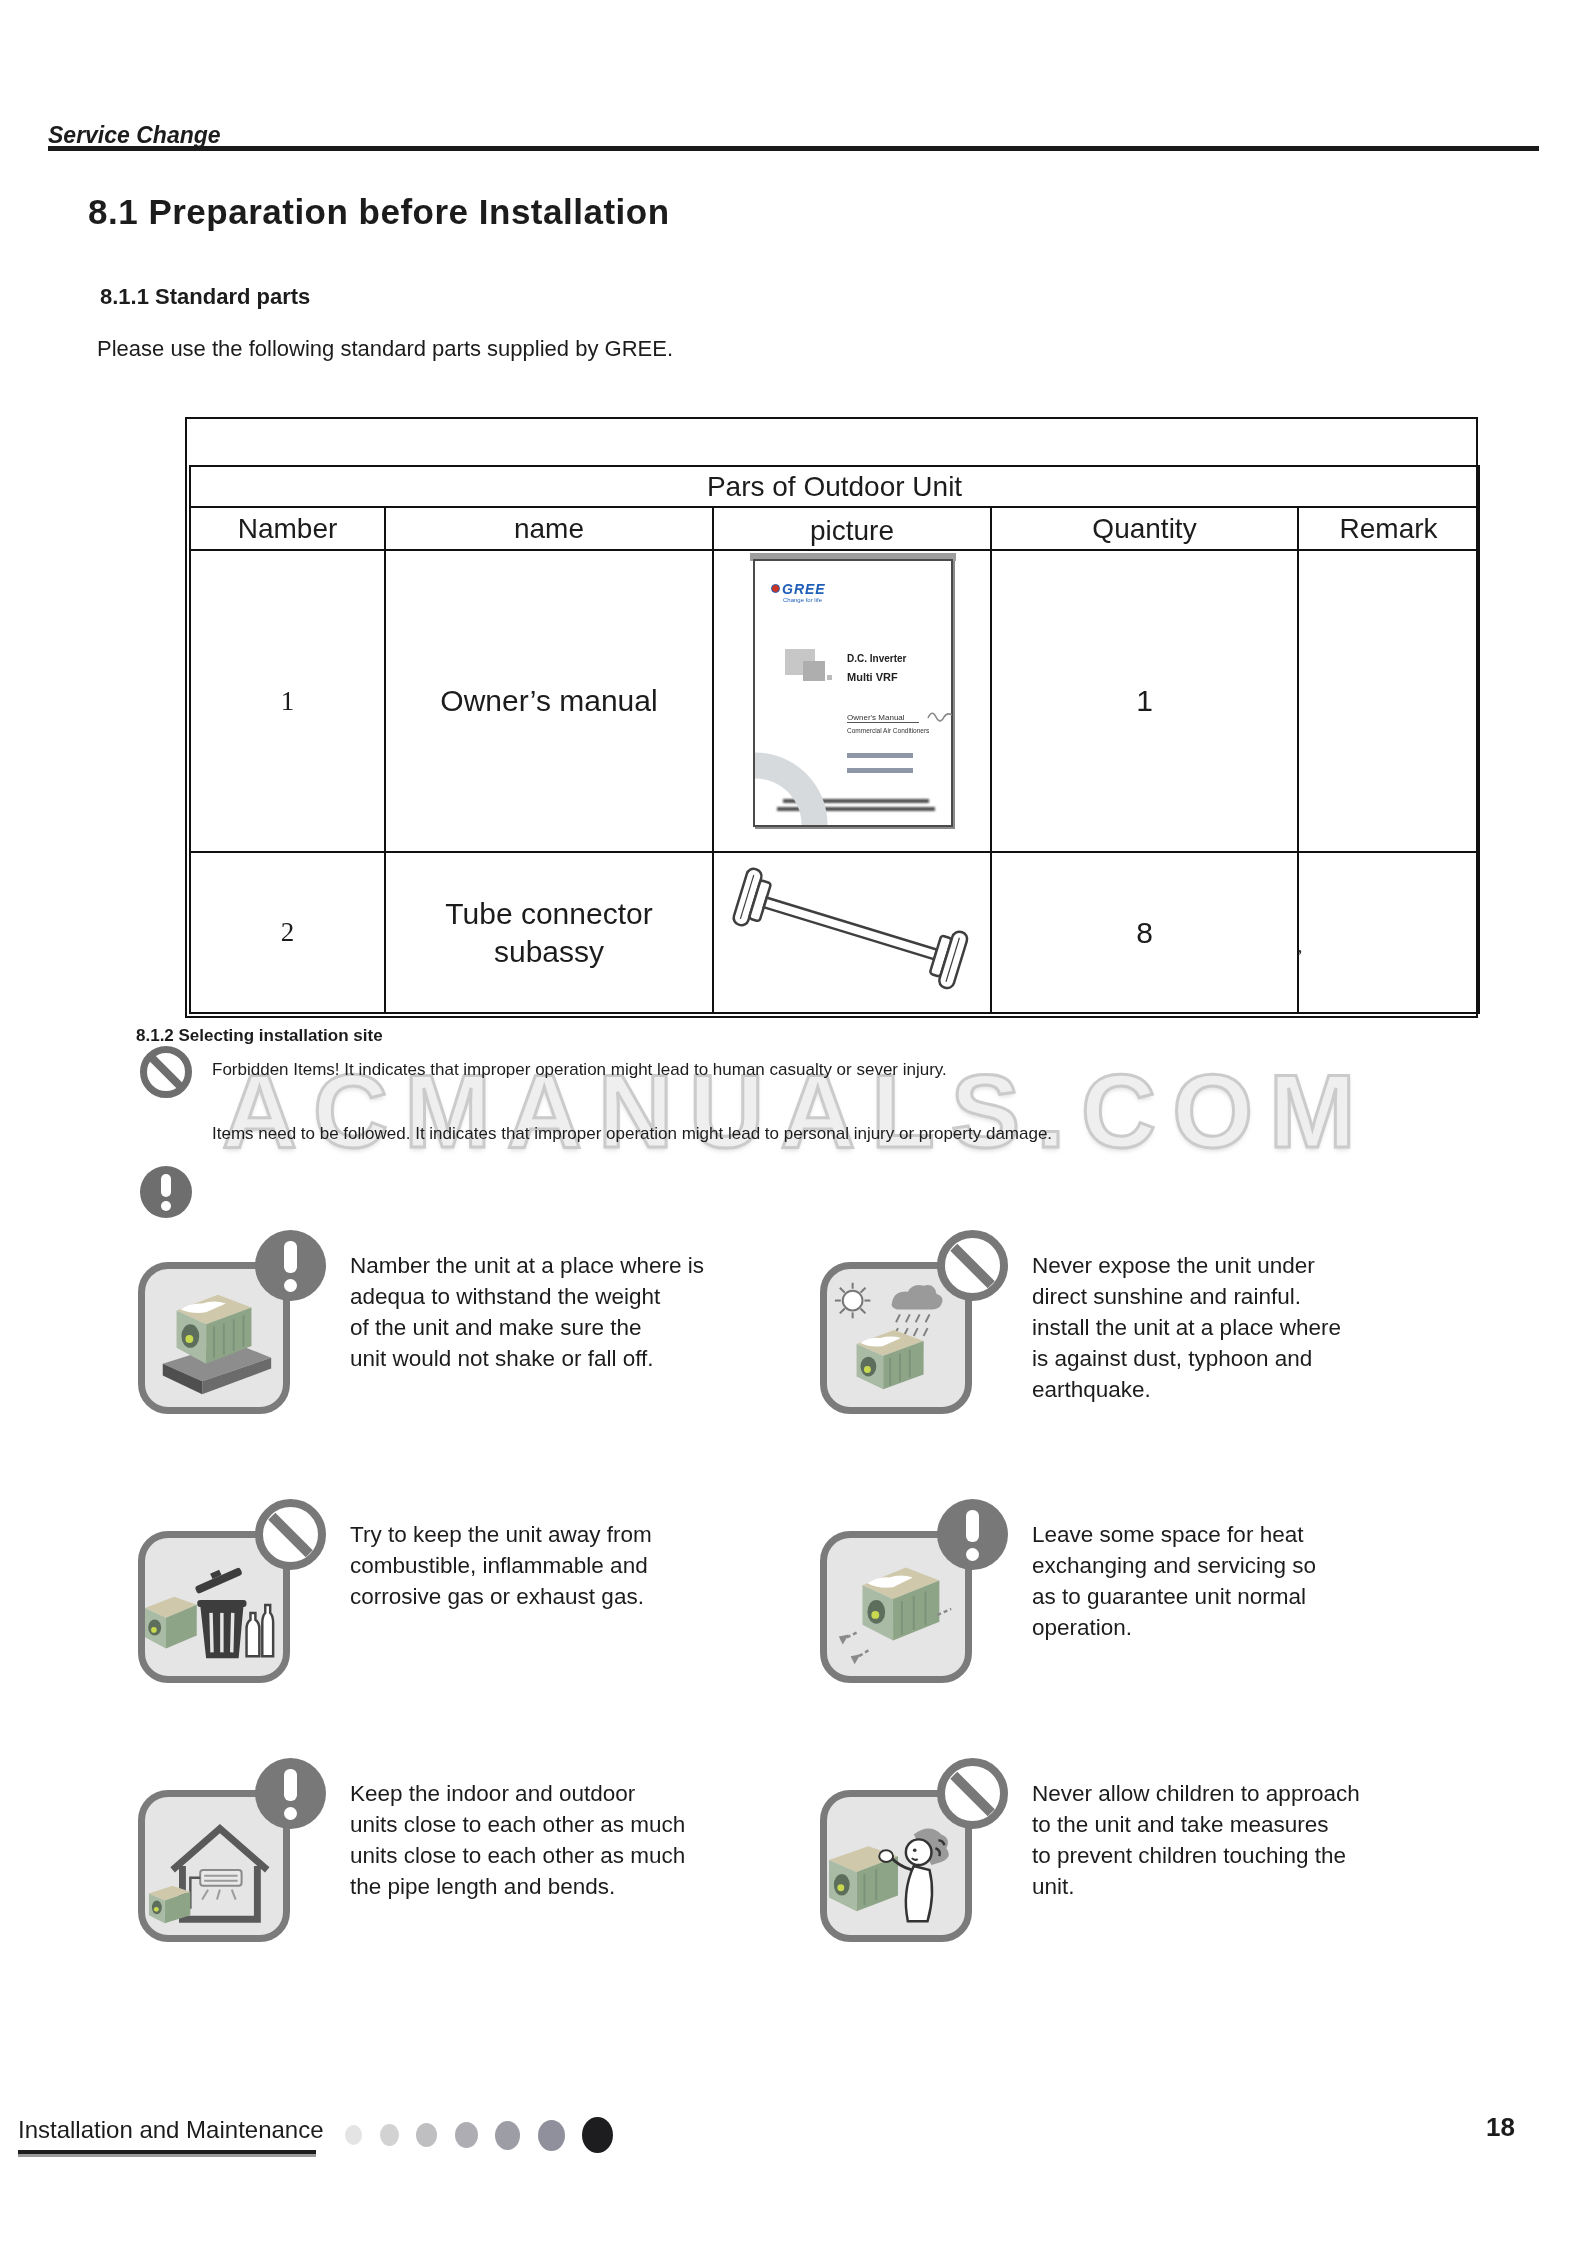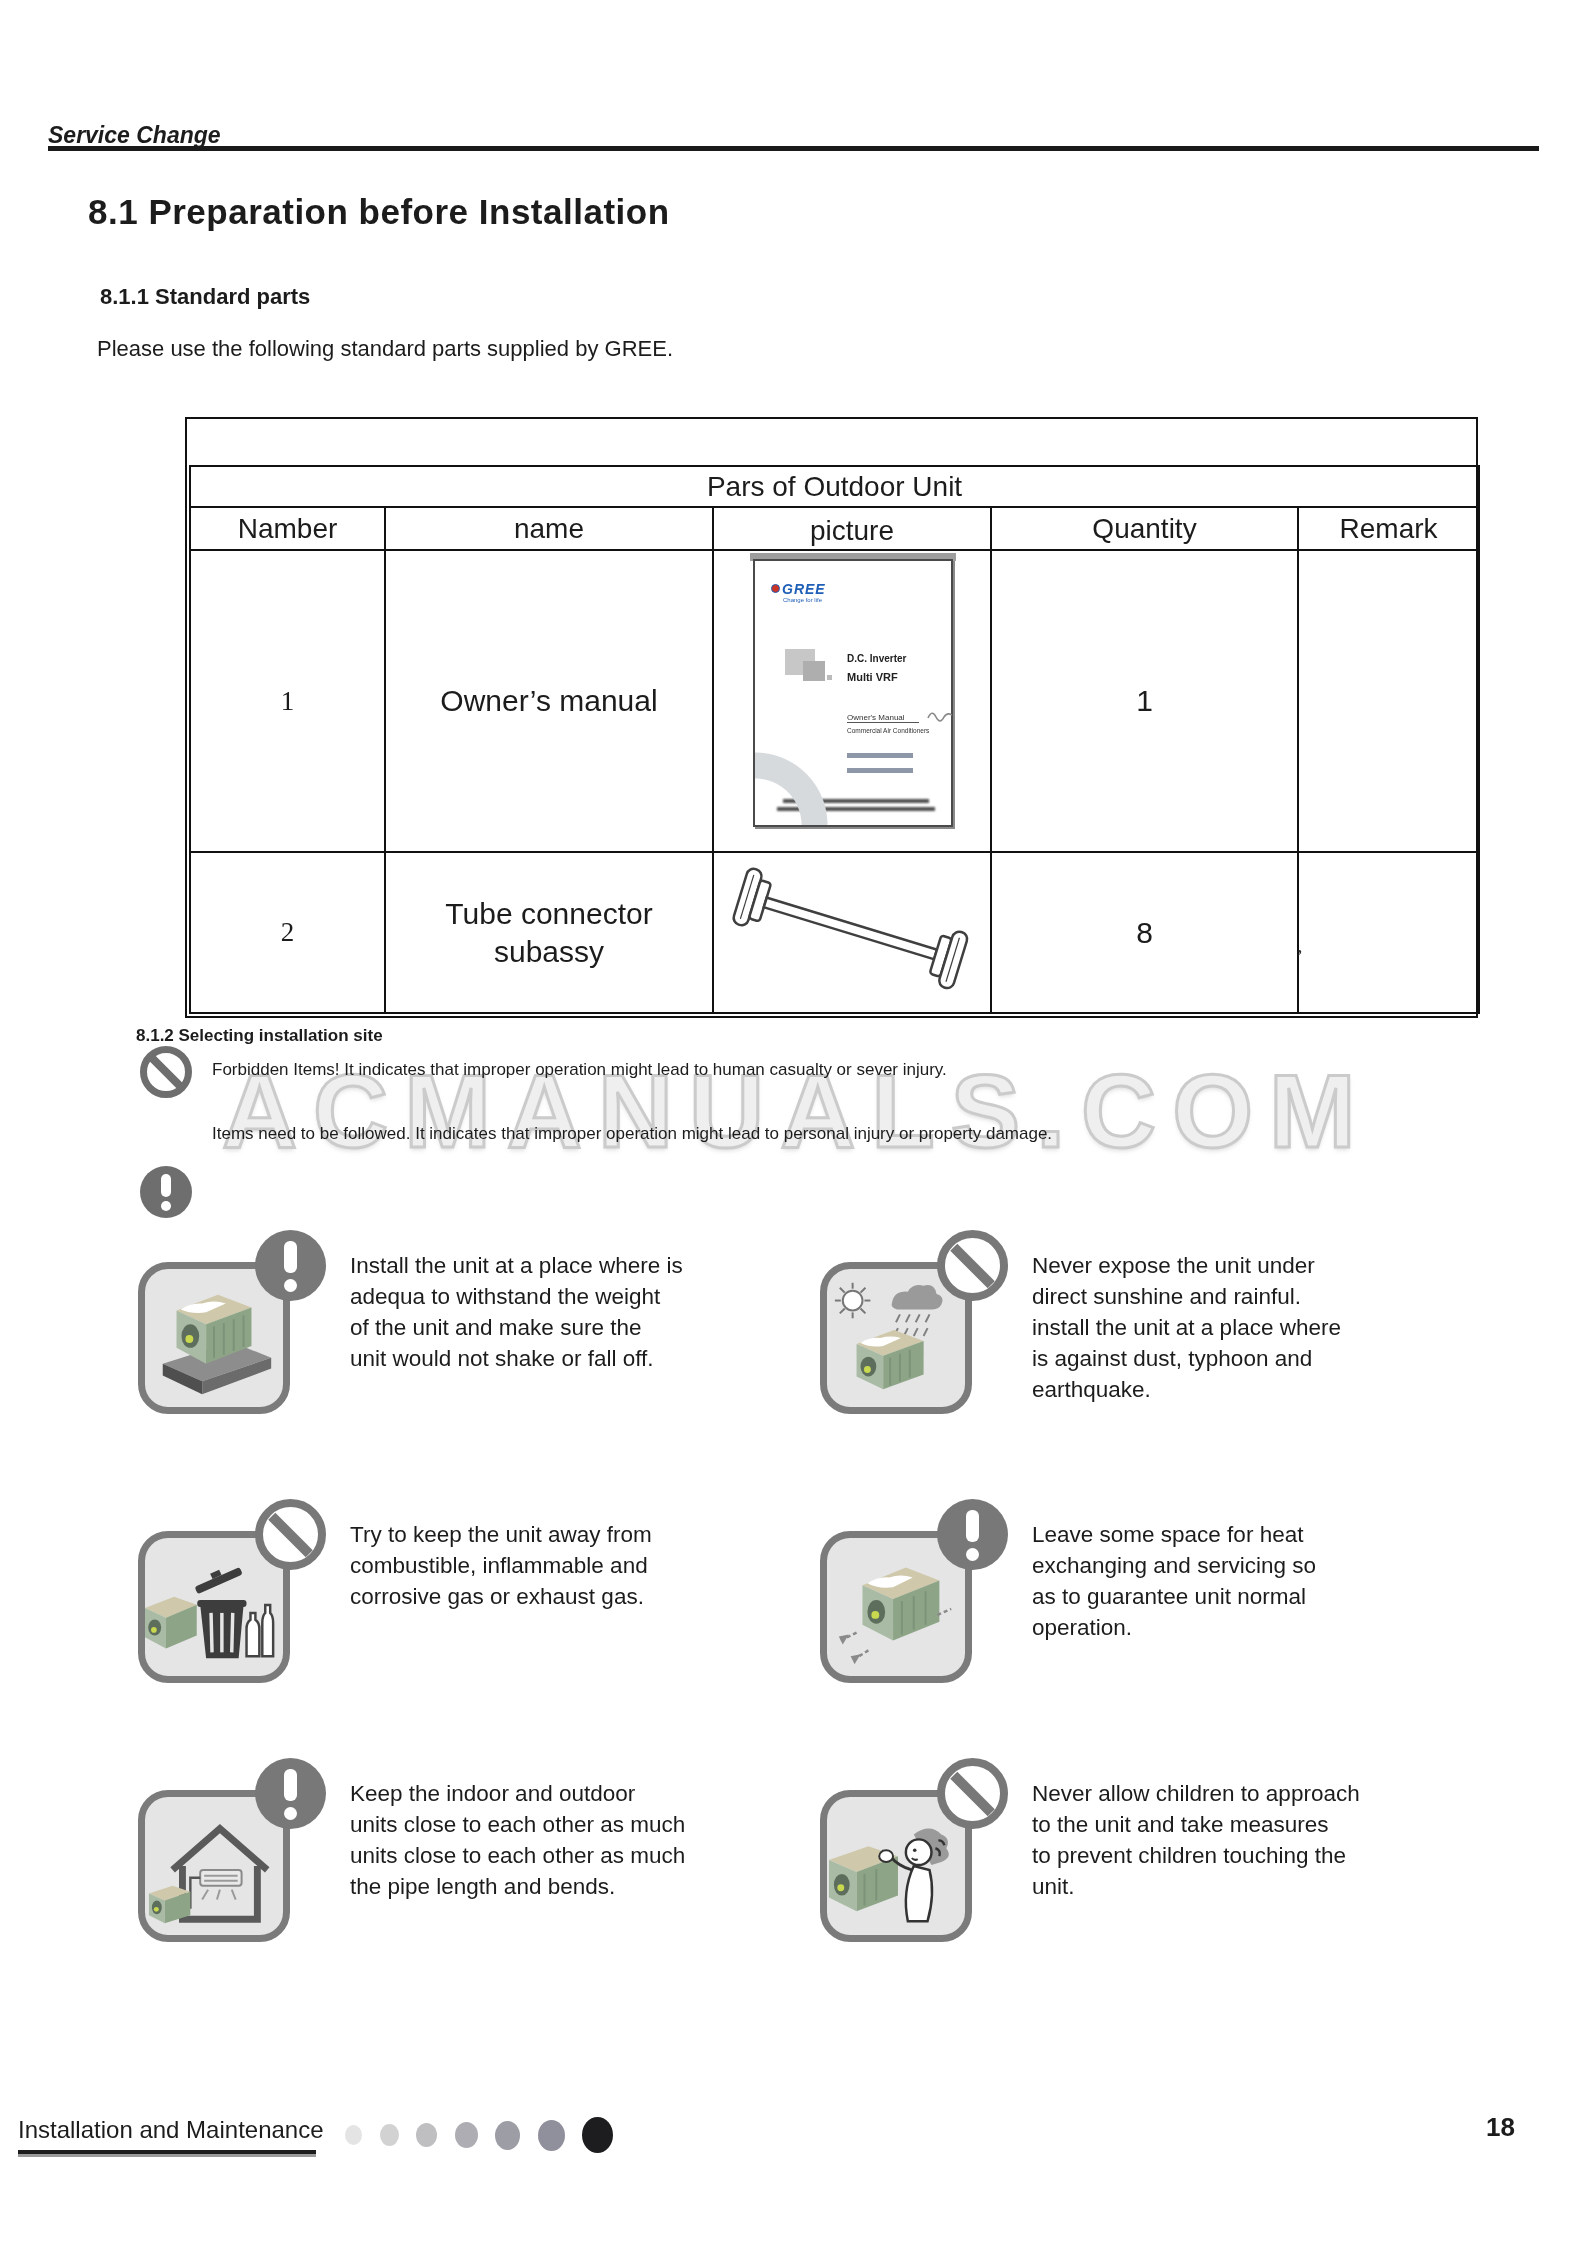--- a/index.html
+++ b/index.html
@@ -213,21 +213,21 @@
           <line x1="48" y1="29" x2="48" y2="61" stroke="#7c937a" stroke-width="2"></line>
           <line x1="58" y1="25" x2="58" y2="57" stroke="#7c937a" stroke-width="2"></line>
           <line x1="68" y1="21" x2="68" y2="53" stroke="#7c937a" stroke-width="2"></line>
         </g>
       </svg>
     </div>
     <div class="badge excl">
         <span class="bar"></span>
         <span class="dot"></span>
       </div>
-    <div class="warn-text">Install the unit at a place where is
+    <div class="warn-text">Namber the unit at a place where is
 adequa to withstand the weight
 of the unit and make sure the
 unit would not shake or fall off.</div>
   </div>
 
   <div class="warn-block" style="left:802px;top:1230px">
     <div class="sq">
       <svg width="138" height="138" viewBox="0 0 140 140">
         <g stroke="#777" stroke-width="2" fill="none">
           <circle cx="26" cy="32" r="10" fill="#fff"></circle>

